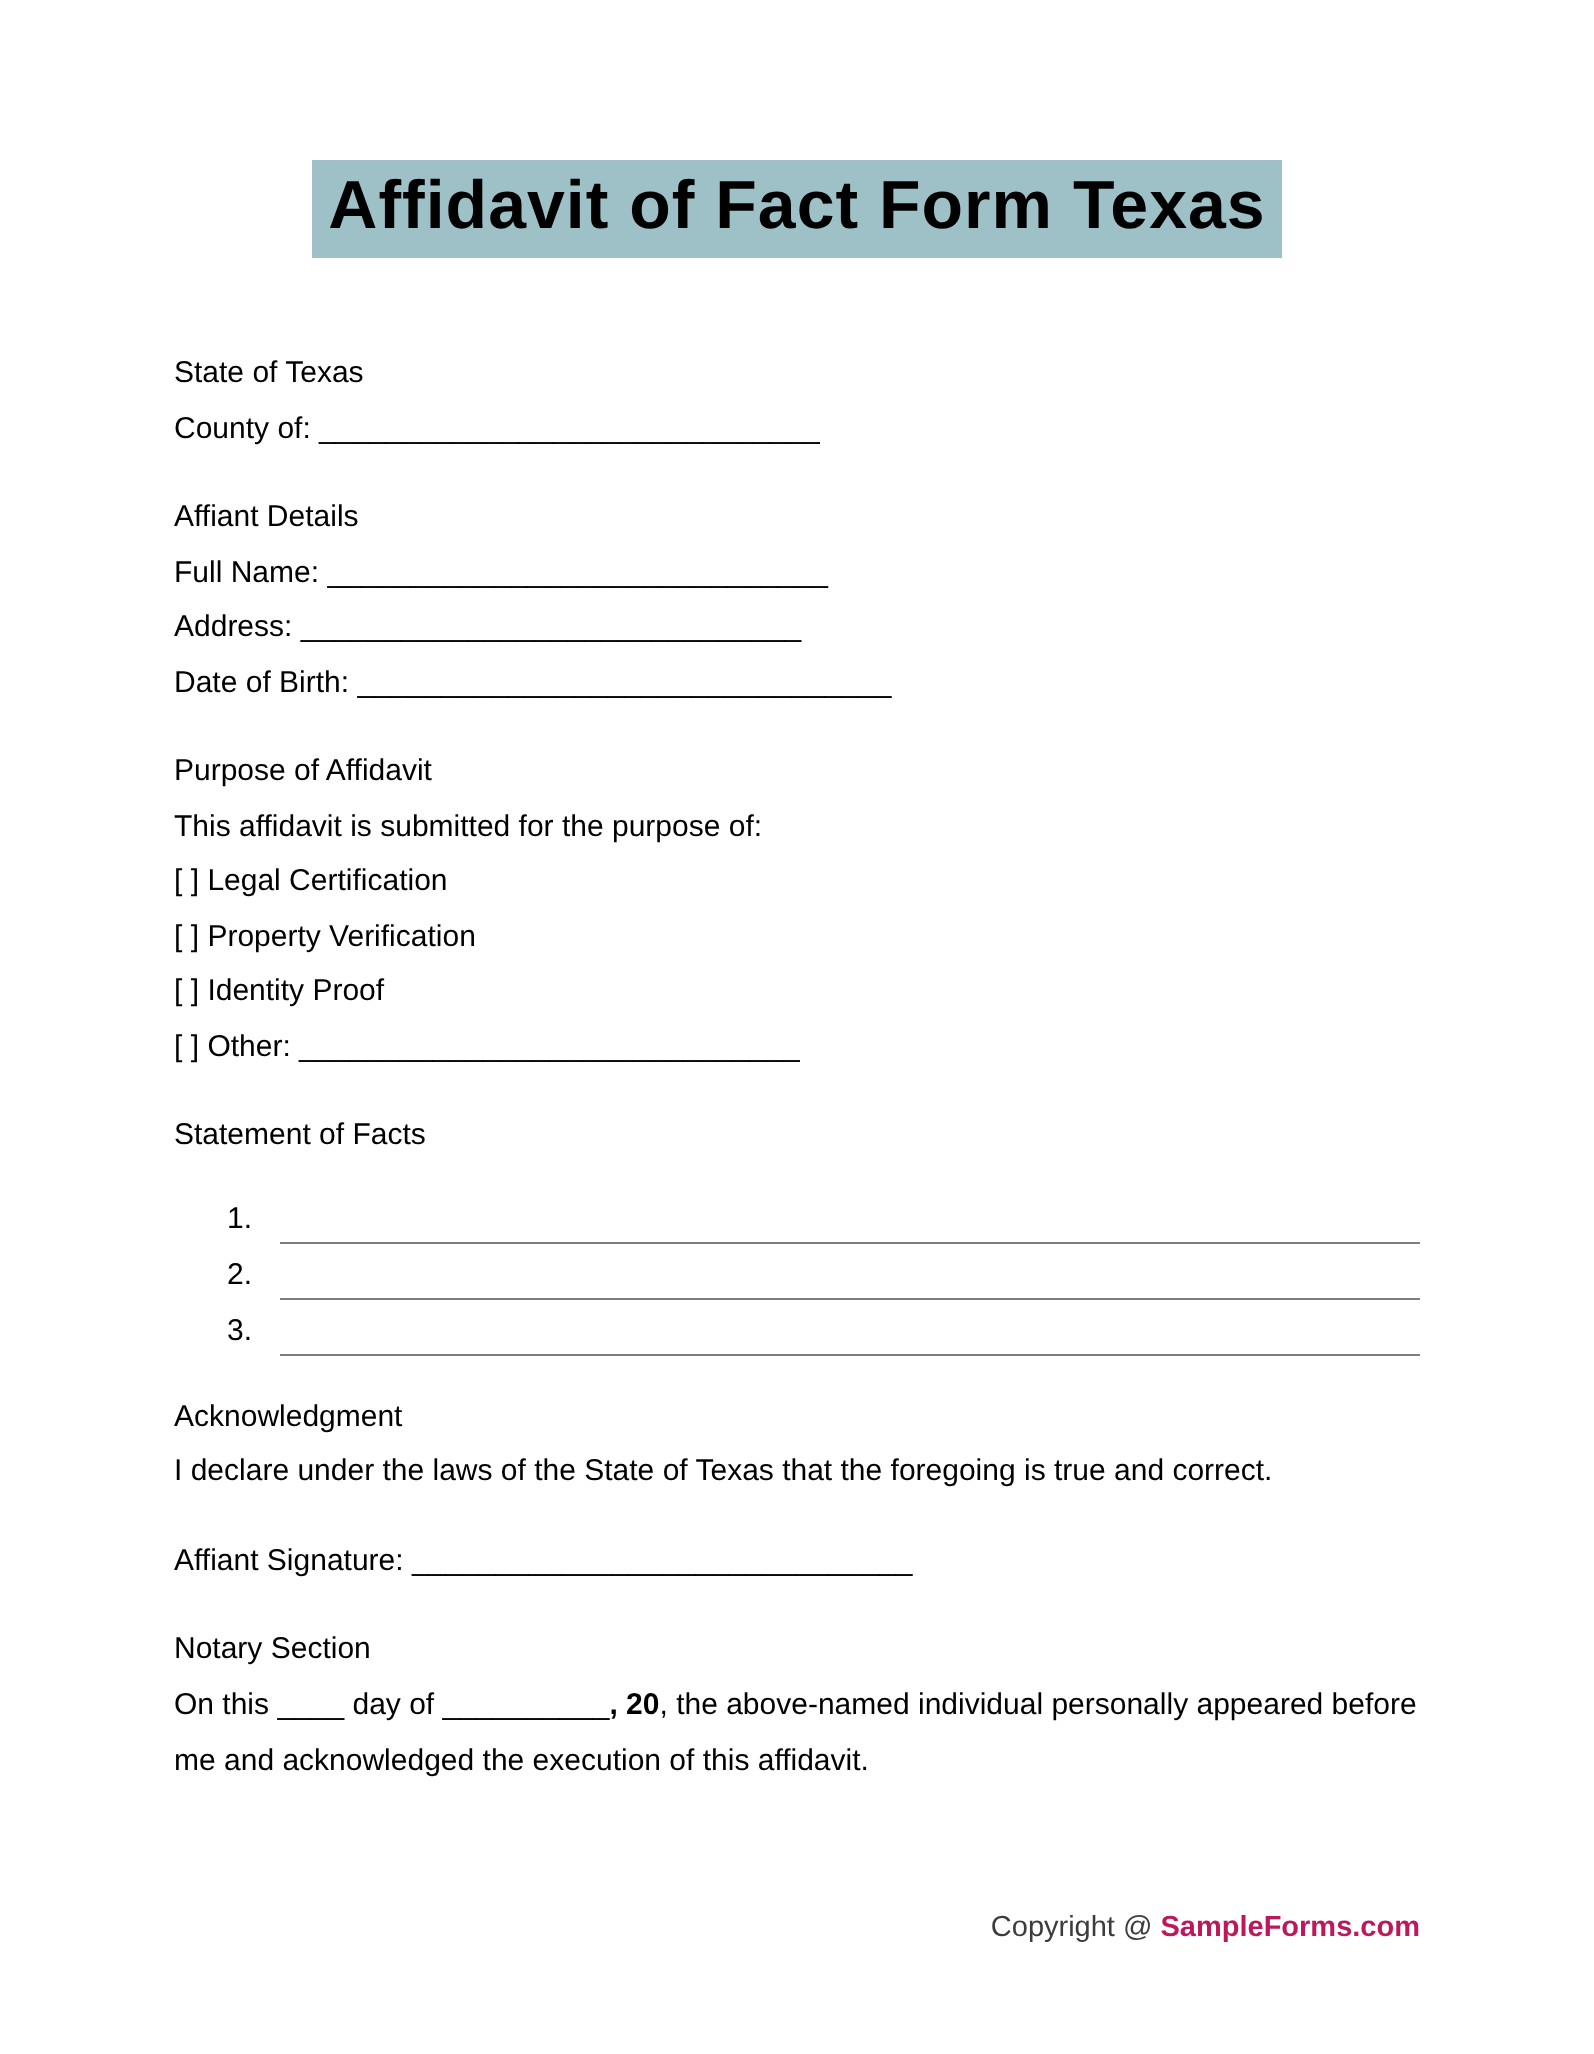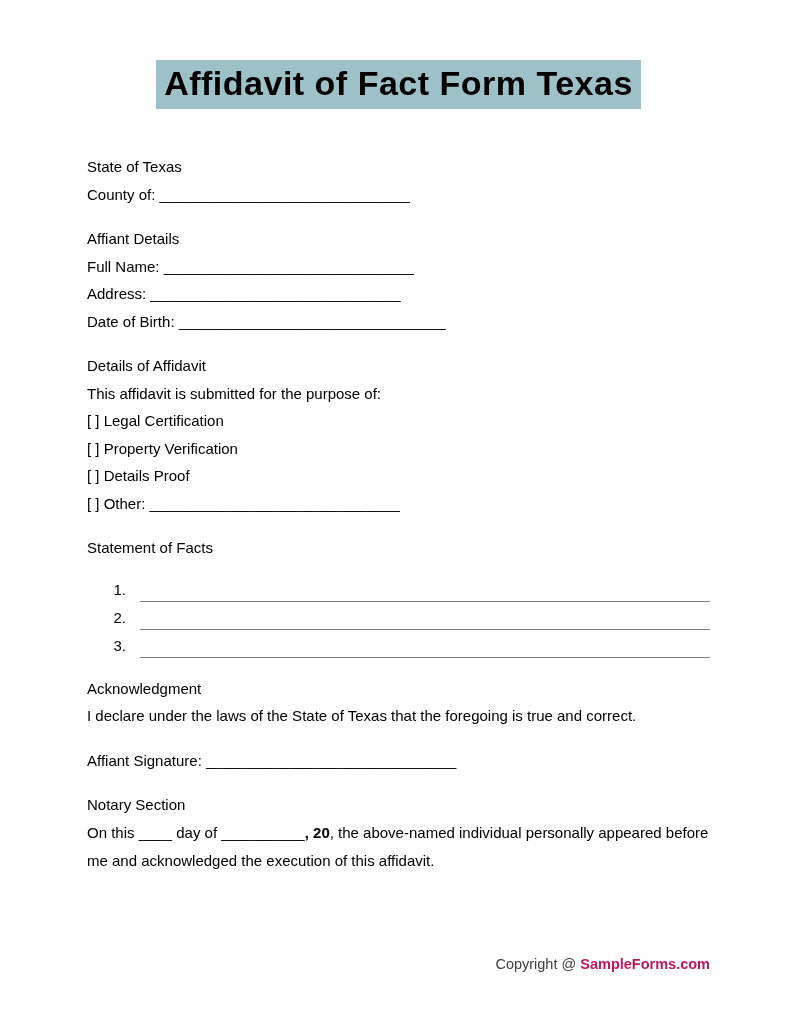--- a/index.html
+++ b/index.html
@@ -11,21 +11,21 @@
     width: 797px;
     height: 1027px;
     font-family: "Liberation Sans", sans-serif;
     color: #000000;
     overflow: hidden;
   }
   .page {
     box-sizing: border-box;
     width: 797px;
     height: 862px;
-    padding: 60px 87px 0 87px;
+    padding: 80px 87px 0 87px;
     position: relative;
   }
   .title-wrap {
     text-align: center;
     margin-bottom: 44px;
   }
   .doc-title {
     display: inline-block;
     background: #9ec1c7;
     font-size: 34px;
@@ -113,34 +113,34 @@
     <div class="line">
       <b class="lbl">Address</b><span class="blank">: ______________________________</span>
     </div>
     <div class="line">
       <b class="lbl">Date of Birth</b><span class="blank">: ________________________________</span>
     </div>
   </div>
 
   <div class="section">
     <div class="line">
-      <b class="lbl">Details of Affidavit</b>
+      <b class="lbl">Purpose of Affidavit</b>
     </div>
     <div class="line">This affidavit is submitted for the purpose of:</div>
     <div class="line">
       <span>[ ]</span>
       <span>Legal Certification</span>
     </div>
     <div class="line">
       <span>[ ]</span>
       <span>Property Verification</span>
     </div>
     <div class="line">
       <span>[ ]</span>
-      <span>Details Proof</span>
+      <span>Identity Proof</span>
     </div>
     <div class="line">
       <span>[ ]</span>
       <span>Other:</span>
       <span class="blank">______________________________</span>
     </div>
   </div>
 
   <div class="section">
     <div class="line">

